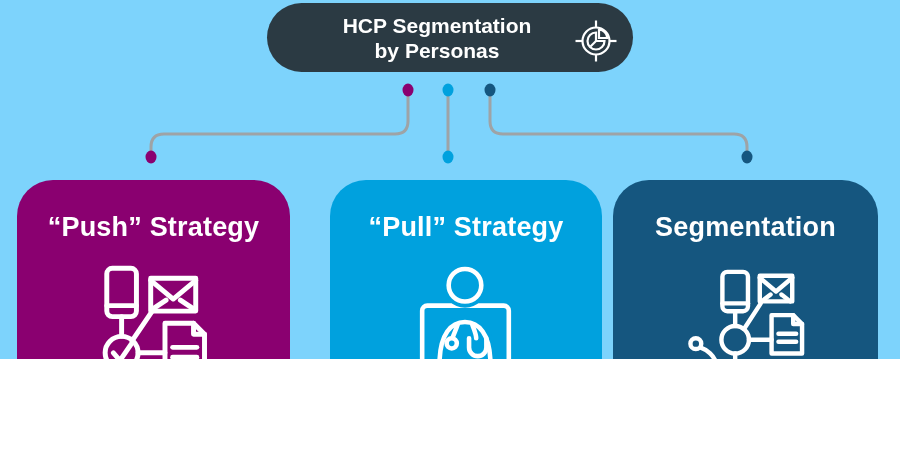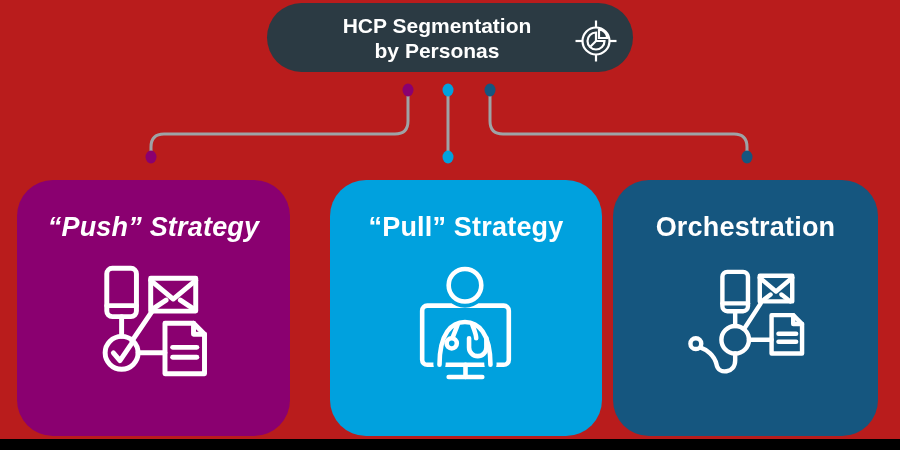--- a/index.html
+++ b/index.html
@@ -1,16 +1,16 @@
 <!DOCTYPE html>
 <html><head>
 <meta charset="utf-8">
 <style>
   html,body{margin:0;padding:0;background:#fff;}
-  .stage{position:relative;width:900px;height:450px;background:#b91c1c;overflow:hidden;
+  .stage{position:relative;width:900px;height:359px;background:#7dd3fc;overflow:hidden;
          font-family:"Liberation Sans",sans-serif;}
   .pill{position:absolute;left:267px;top:3px;width:366px;height:69px;border-radius:34.5px;
         display:flex;align-items:center;justify-content:center;}
   .pill-title{color:#fff;font-weight:bold;font-size:21px;line-height:25px;text-align:center;
               margin-right:26px;}
   .pill-icon{position:absolute;left:304px;top:13px;width:50px;height:50px;}
   .connectors{position:absolute;left:0;top:0;width:900px;height:450px;}
   .card{position:absolute;top:180px;height:256px;border-radius:36px;}
   .card-title{margin:0;padding-top:32px;text-align:center;color:#fff;font-weight:bold;
               font-size:27px;letter-spacing:.2px;}
@@ -46,21 +46,21 @@
       <path d="M490,93 V121 Q490,134 503,134 H734 Q747,134 747,147 V153"></path>
     </g>
     <ellipse cx="408" cy="90" rx="5.5" ry="6.5" fill="#8A0070"></ellipse>
     <ellipse cx="448" cy="90" rx="5.5" ry="6.5" fill="#00A1DE"></ellipse>
     <ellipse cx="490" cy="90" rx="5.5" ry="6.5" fill="#15567F"></ellipse>
     <ellipse cx="151" cy="157" rx="5.5" ry="6.5" fill="#8A0070"></ellipse>
     <ellipse cx="448" cy="157" rx="5.5" ry="6.5" fill="#00A1DE"></ellipse>
     <ellipse cx="747" cy="157" rx="5.5" ry="6.5" fill="#15567F"></ellipse>
   </svg>
 
-  <div class="card" style="left: 17px; width: 273px; background-color: rgb(138, 0, 112); font-style: italic;">
+  <div class="card" style="left: 17px; width: 273px; background-color: rgb(138, 0, 112);">
     <h2 class="card-title">“Push” Strategy</h2>
     <div class="card-icon">
       <svg width="114" height="112" viewBox="0 0 100 102" fill="none" stroke="#FFFFFF" stroke-width="4.5" stroke-linecap="round" stroke-linejoin="round">
         <g>
           <rect x="7" y="3" width="27" height="44" rx="5"></rect>
           <line x1="7" y1="37" x2="34" y2="37"></line>
         </g>
         <g>
           <rect x="47" y="12" width="41" height="30"></rect>
           <polyline points="47,14 67.5,31 88,14"></polyline>
@@ -105,21 +105,21 @@
         </g>
         <g>
           <line x1="51.5" y1="97" x2="51.5" y2="109"></line>
           <line x1="35" y1="109" x2="68" y2="109"></line>
         </g>
       </svg>
     </div>
   </div>
 
   <div class="card" style="left: 613px; width: 265px; background-color: rgb(21, 86, 127);">
-    <h2 class="card-title">Orchestration</h2>
+    <h2 class="card-title">Segmentation</h2>
     <div class="card-icon">
       <svg width="120" height="118" viewBox="0 0 122 118" fill="none" stroke="#FFFFFF" stroke-width="4.5" stroke-linecap="round" stroke-linejoin="round">
         <g>
           <rect x="37" y="6" width="26" height="40" rx="5"></rect>
           <line x1="37" y1="38" x2="63" y2="38"></line>
         </g>
         <g>
           <rect x="75" y="10" width="33" height="26"></rect>
           <polyline points="75,12 91.5,26 108,12"></polyline>
           <line x1="77" y1="36" x2="86" y2="29"></line>

